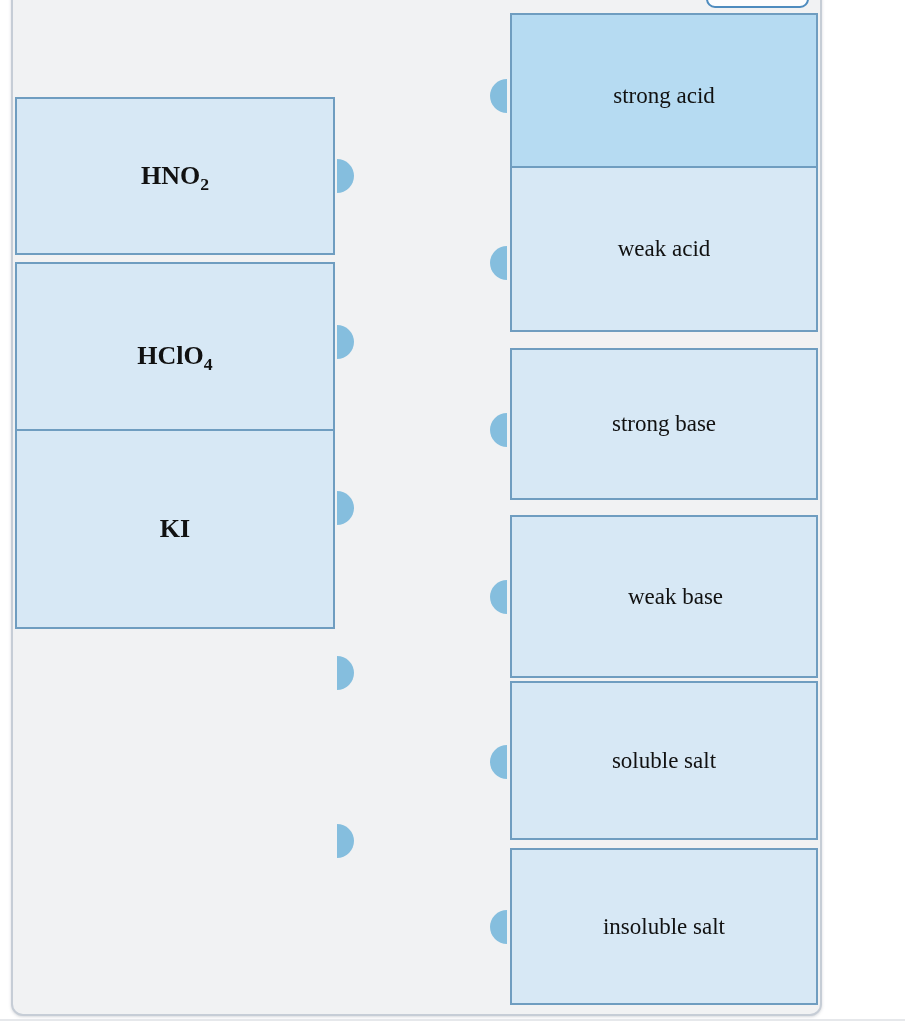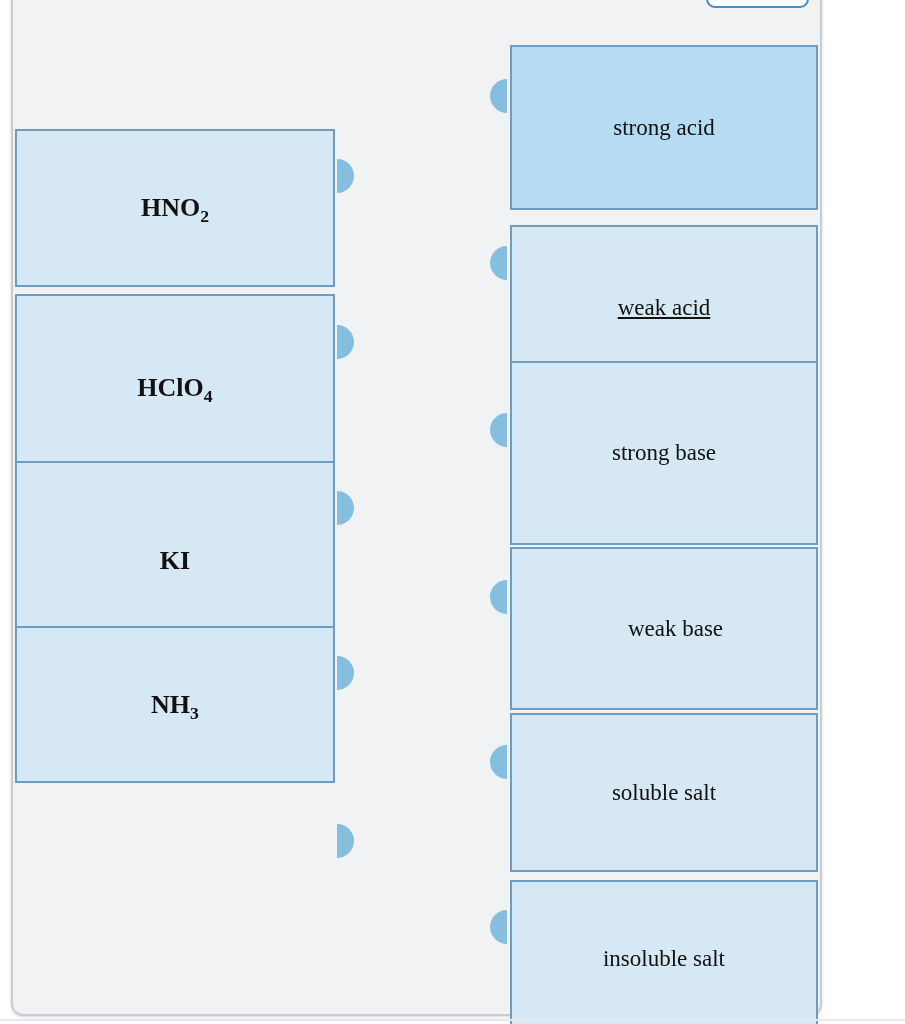--- a/index.html
+++ b/index.html
@@ -33,21 +33,20 @@
     border:2px solid var(--button-border);
     border-radius:9px;
     z-index:2;
   }
 
   .tile{
     position:absolute;display:flex;align-items:center;justify-content:center;
     border:2px solid var(--tile-border);
     background:var(--tile-fill);
     z-index:1;
-    margin-top:32px;
   }
   .tile.left{left:15px;width:320px;font-weight:bold;font-size:26px;}
   .tile.right{left:510px;width:308px;font-size:23px;}
   .tile.highlight{background:var(--tile-fill-highlight);}
   .tile sub{font-size:0.68em;line-height:0;}
 
   .tab{
     position:absolute;width:17px;height:34px;background:var(--connector);z-index:1;
   }
   .tab.tab-right{left:337px;border-radius:0 17px 17px 0;}
@@ -69,44 +68,41 @@
 
   <div class="tile left" style="top:97px;height:158px;">
       <span><span>HNO</span><sub>2</sub></span>
     </div>
   <div class="tile left" style="top:262px;height:187px;">
       <span><span>HClO</span><sub>4</sub></span>
     </div>
   <div class="tile left" style="top:429px;height:200px;">
       <span><span>KI</span></span>
     </div>
-  <div class="tile left" style="top:594px;height:157px;">
-      <span><span>NH</span><sub>3</sub></span>
-    </div>
 
   <div class="tab tab-right" style="top:159px;"></div>
   <div class="tab tab-right" style="top:325px;"></div>
   <div class="tab tab-right" style="top:491px;"></div>
   <div class="tab tab-right" style="top:656px;"></div>
   <div class="tab tab-right" style="top:824px;"></div>
 
   <div class="tab tab-left" style="top:79px;"></div>
   <div class="tab tab-left" style="top:246px;"></div>
   <div class="tab tab-left" style="top:413px;"></div>
   <div class="tab tab-left" style="top:580px;"></div>
   <div class="tab tab-left" style="top:745px;"></div>
   <div class="tab tab-left" style="top:910px;"></div>
 
   <div class="tile right highlight" style="top:13px;height:165px;">
       <span>strong acid</span>
     </div>
-  <div class="tile right" style="top:193px;height:166px;text-decoration:underline;">
+  <div class="tile right" style="top:166px;height:166px;">
       <span>weak acid</span>
     </div>
-  <div class="tile right" style="top:329px;height:184px;">
+  <div class="tile right" style="top:348px;height:152px;">
       <span>strong base</span>
     </div>
   <div class="tile right" style="top:515px;height:163px;padding-left:23px;">
       <span>weak base</span>
     </div>
   <div class="tile right" style="top:681px;height:159px;">
       <span>soluble salt</span>
     </div>
   <div class="tile right" style="top:848px;height:157px;">
       <span>insoluble salt</span>

